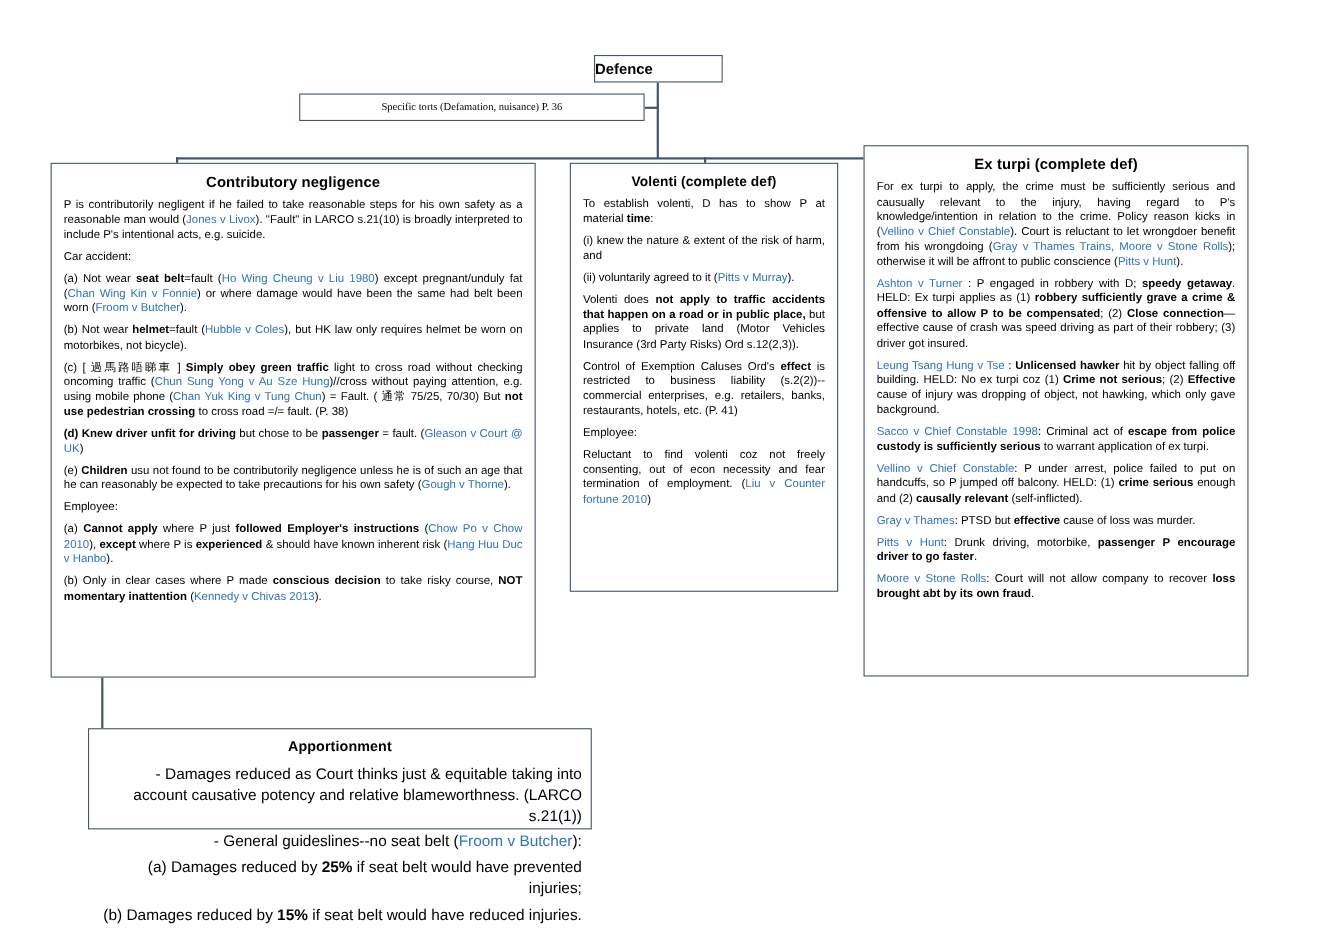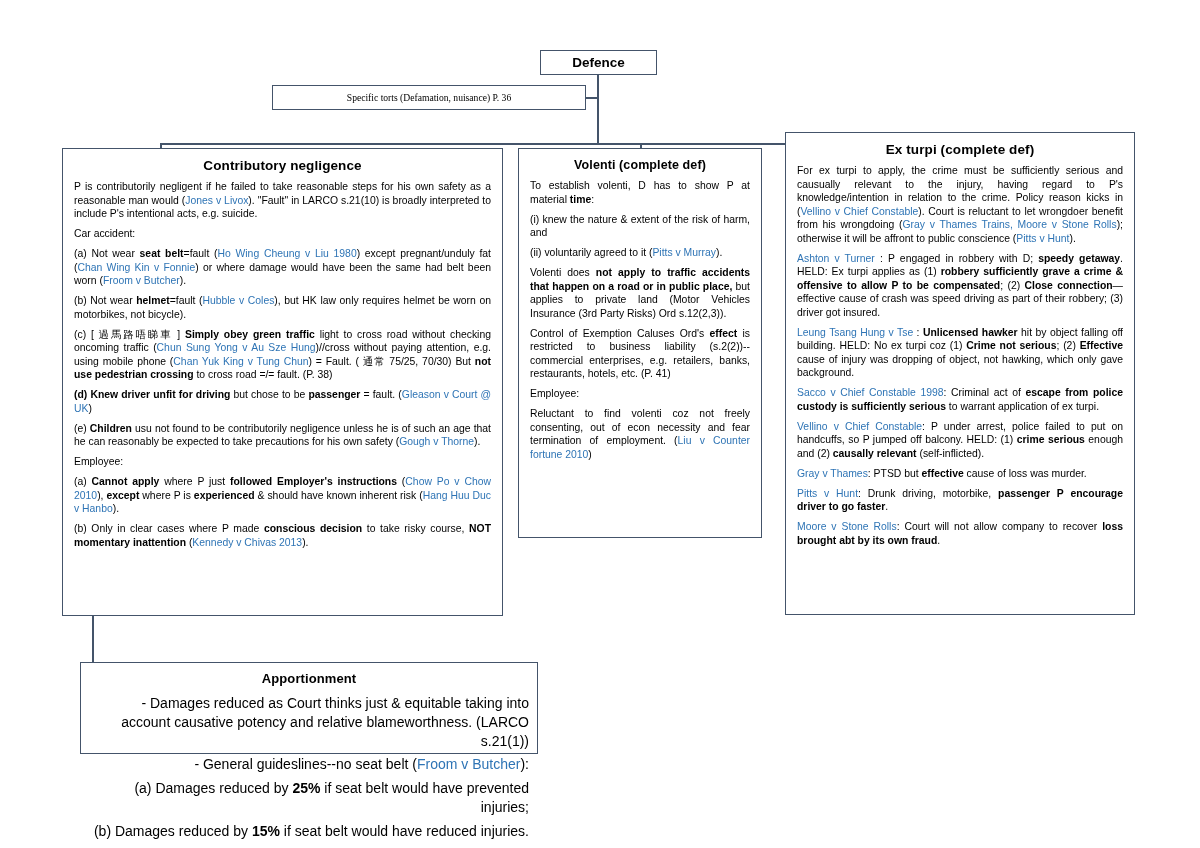--- a/index.html
+++ b/index.html
@@ -33,32 +33,32 @@
     margin:0 0 6.5px 0;
     hyphens:none;
   }
   .para:last-child{margin-bottom:0;}
   b{font-weight:bold;margin-top:33px;}
   .cite{color:#2E74B5;}
 
   
   #node-defence{
     left:540px;top:50px;width:117px;height:25px;
-    display:flex;align-items:center;justify-content:center;
+    display:flex;align-items:center;justify-content:flex-start;
   }
   #node-defence .lbl{font-weight:bold;font-size:13.5px;}
 
   #node-specific{
     left:272px;top:85px;width:314px;height:25px;
     display:flex;align-items:center;justify-content:center;font-family:Liberation Serif, serif;
   }
   #node-specific .lbl{font-size:9.6px;}
 
   
-  #node-contributory{left:62px;top:148px;width:441px;height:468px;padding:3px 11px 8px 11px;}
+  #node-contributory{left:46px;top:148px;width:441px;height:468px;padding:3px 11px 8px 11px;}
   #node-volenti{left:518px;top:148px;width:244px;height:390px;padding:3px 11px 18px 11px;}
   #node-exturpi{left:785px;top:132px;width:350px;height:483px;padding:3px 11px 8px 11px;}
   #node-apportionment{left:80px;top:662px;width:458px;height:92px;padding:3px 8px 8px 8px;}
 
   #node-apportionment .para{font-size:14px;line-height:1.34;text-align:right;margin-bottom:5px;}
   #node-apportionment .box-title{font-size:13px;margin:5px 0 8px 0;}
 
   
   .conn{position:absolute;background:#44546A;}
   .v{width:1.6px;}

